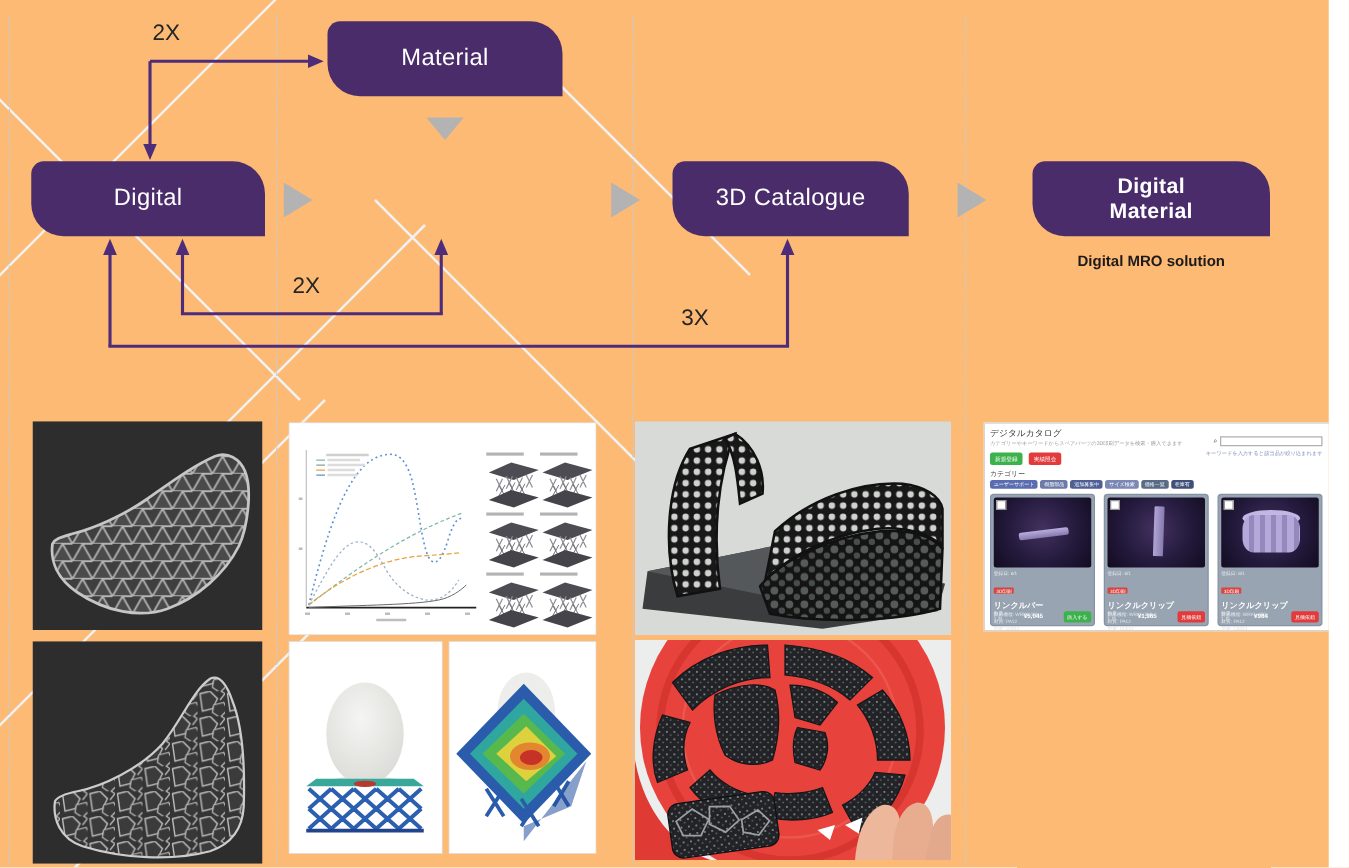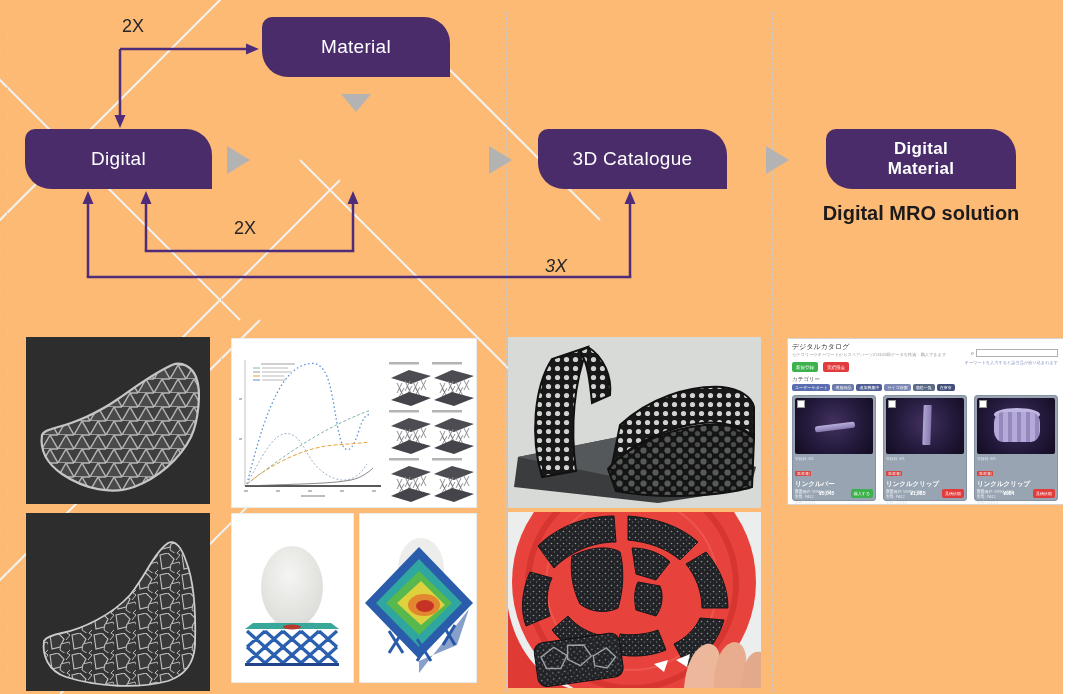--- a/index.html
+++ b/index.html
@@ -7,21 +7,21 @@
          font-family:"Liberation Sans",sans-serif;}
   .abs{position:absolute;}
   
   .vsep{position:absolute;top:12px;height:680px;width:0;border-left:1px dashed #c9c9c9;}
   
   .flow-box{position:absolute;height:60px;background:#4a2c6b;color:#fff;
             border-radius:10px 26px 0 26px;display:flex;align-items:center;justify-content:center;
             font-size:19px;letter-spacing:.3px;text-align:center;line-height:1.15;}
   .flow-box.two-line{font-size:17px;font-weight:bold;}
   .loop-label{position:absolute;font-size:18px;color:#262626;}
-  .mro-caption{position:absolute;font-size:20px;font-weight:bold;color:#1d1a1b;text-align:center;}
+  .mro-caption{position:absolute;font-size:12px;font-weight:bold;color:#1d1a1b;text-align:center;}
   
   .cat{position:absolute;left:787px;top:338px;width:278px;height:167px;background:#fff;
        border:1px solid #d5d5d5;box-sizing:border-box;overflow:hidden;}
   .cat .title{position:absolute;left:4px;top:3px;font-size:7px;color:#333;}
   .cat .intro{position:absolute;left:4px;top:13px;width:170px;font-size:4.2px;color:#9a9a9a;
               white-space:nowrap;overflow:hidden;}
   .cat .searchwrap{position:absolute;right:6px;top:10px;display:flex;align-items:center;gap:2px;}
   .cat .searchicon{font-size:6px;color:#444;line-height:1;}
   .cat .searchbox{width:82px;height:8px;background:#fff;border:1px solid #b0b0b0;box-sizing:border-box;}
   .cat .note{position:absolute;right:6px;top:21px;font-size:4.2px;color:#8090c0;}
@@ -121,21 +121,21 @@
   </div>
   <div class="flow-box two-line" style="left:826px;top:129px;width:190px;">
     <span>
       <span>Digital</span><br>
       <span>Material</span>
     </span>
   </div>
 
   <div class="loop-label" style="left:122px;top:16px;">2X</div>
   <div class="loop-label" style="left:234px;top:218px;">2X</div>
-  <div class="loop-label" style="left:545px;top:256px;font-style:italic;">3X</div>
+  <div class="loop-label" style="left:545px;top:244px;">3X</div>
 
   <div class="mro-caption" style="left:806px;top:202px;width:230px;">Digital MRO solution</div>
 
   <svg class="abs" style="left:26px;top:337px" width="184" height="167">
     <defs>
       <pattern id="tri" width="16" height="14" patternUnits="userSpaceOnUse">
         <rect width="16" height="14" fill="#3f3f3f"></rect>
         <path d="M0,14 L8,0 L16,14 Z M0,14 H16 M8,0 H16" stroke="#b5b5b5" stroke-width="1.4" fill="#4a4a4a"></path>
       </pattern>
     </defs>

